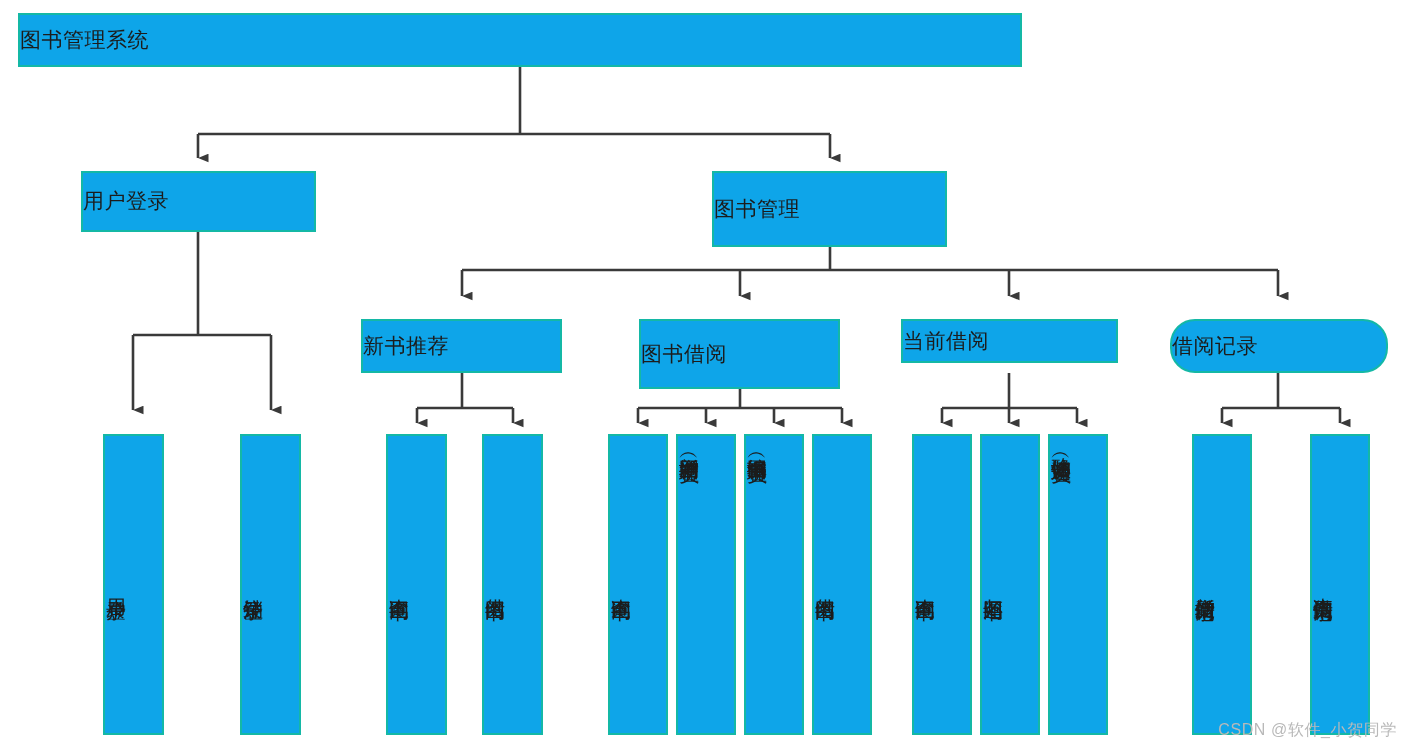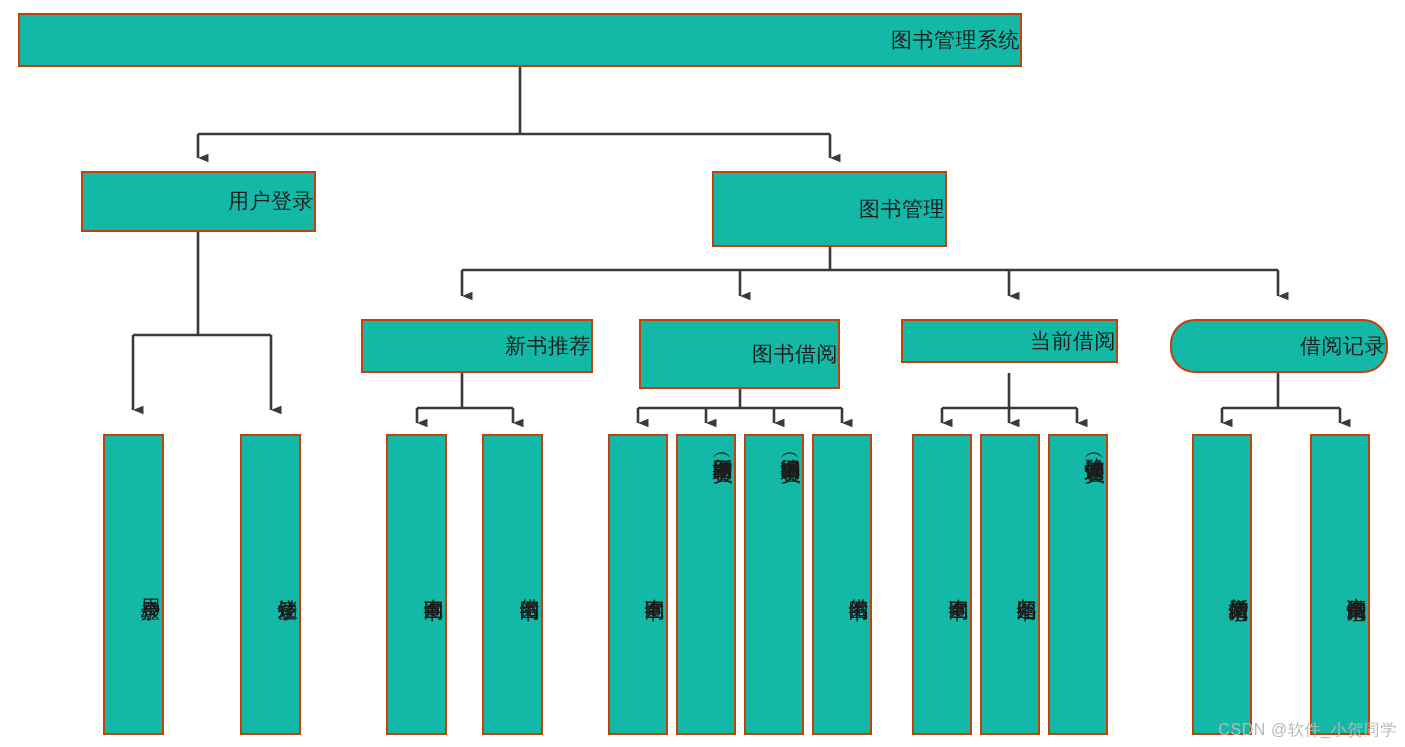--- a/index.html
+++ b/index.html
@@ -21,25 +21,25 @@
   #diagram-svg {
     position: absolute;
     left: 0;
     top: 0;
     width: 1405px;
     height: 747px;
   }
   .node-box {
     position: absolute;
     box-sizing: border-box;
-    background: #14b8a6;
-    border: 2px solid #c2410c;
+    background: #0ea5e9;
+    border: 2px solid #14b8a6;
     display: flex;
     align-items: center;
-    justify-content: flex-end;
+    justify-content: flex-start;
     color: #1c1c1c;
   }
   .node-label {
     font-size: 21px;
     line-height: 1.18;
     letter-spacing: 0.5px;
     white-space: nowrap;
     color: #1c1c1c;
   }
   .node-box.vertical {
@@ -140,21 +140,21 @@
   </div>
 
   <div class="node-box" style="left:81px; top:171px; width:235px; height:61px;">
     <span class="node-label">用户登录</span>
   </div>
 
   <div class="node-box" style="left:712px; top:171px; width:235px; height:76px;">
     <span class="node-label">图书管理</span>
   </div>
 
-  <div class="node-box" style="left:361px; top:319px; width:232px; height:54px;">
+  <div class="node-box" style="left:361px; top:319px; width:201px; height:54px;">
     <span class="node-label">新书推荐</span>
   </div>
 
   <div class="node-box" style="left:639px; top:319px; width:201px; height:70px;">
     <span class="node-label">图书借阅</span>
   </div>
 
   <div class="node-box" style="left:901px; top:319px; width:217px; height:44px;">
     <span class="node-label">当前借阅</span>
   </div>

